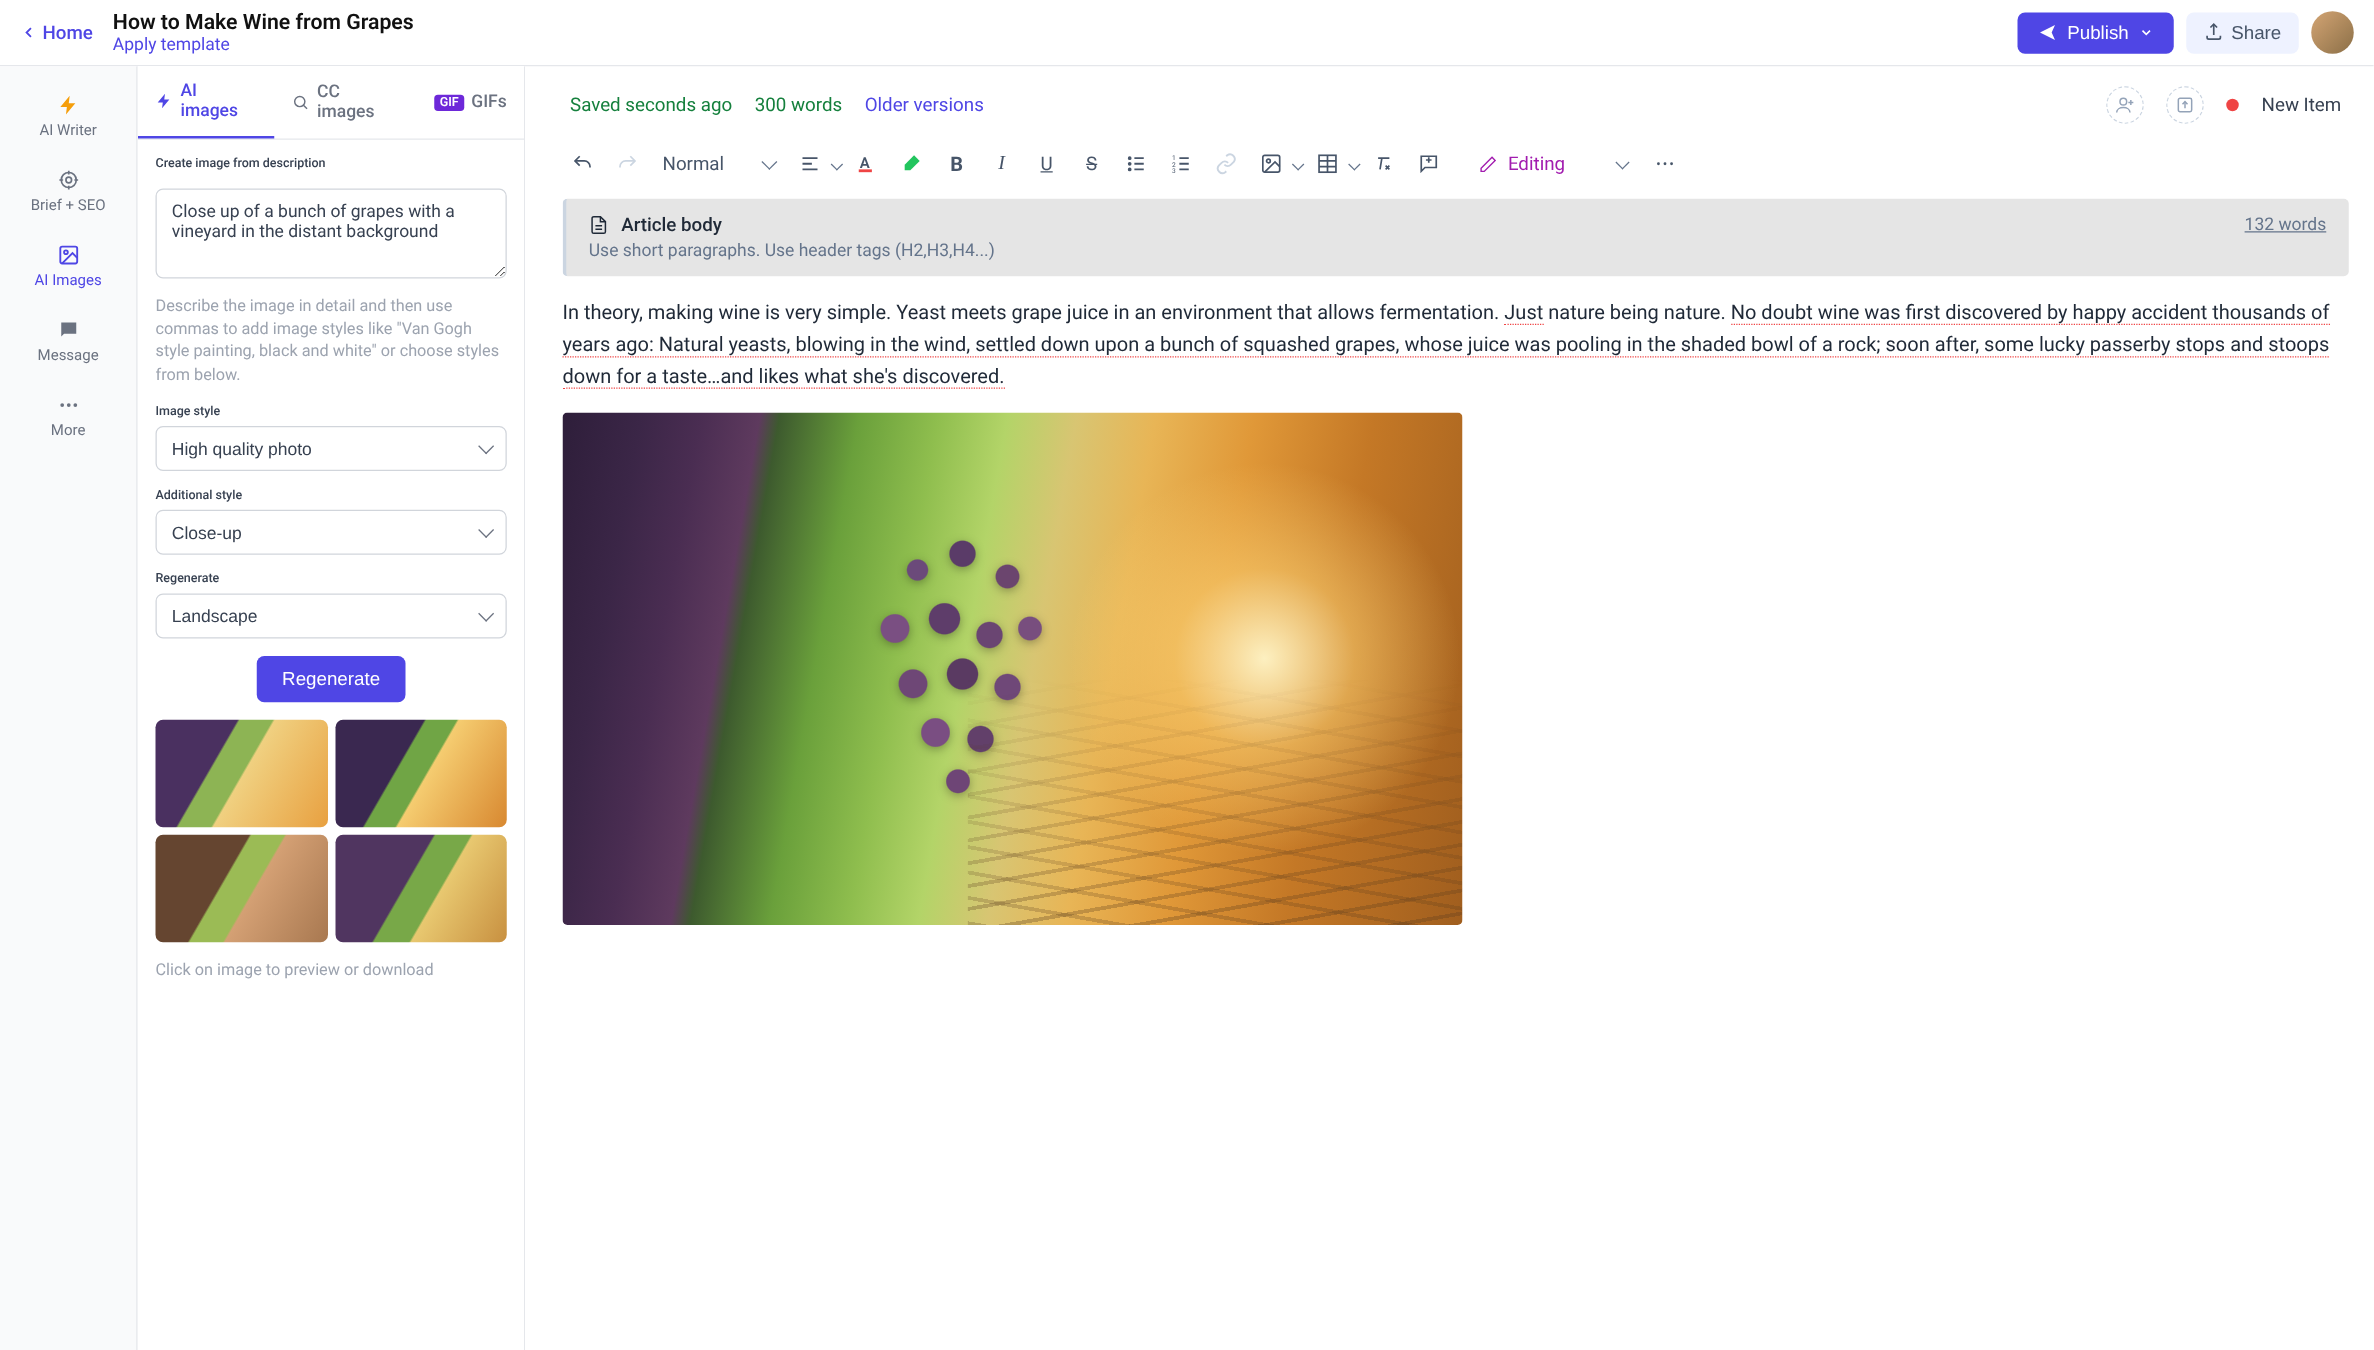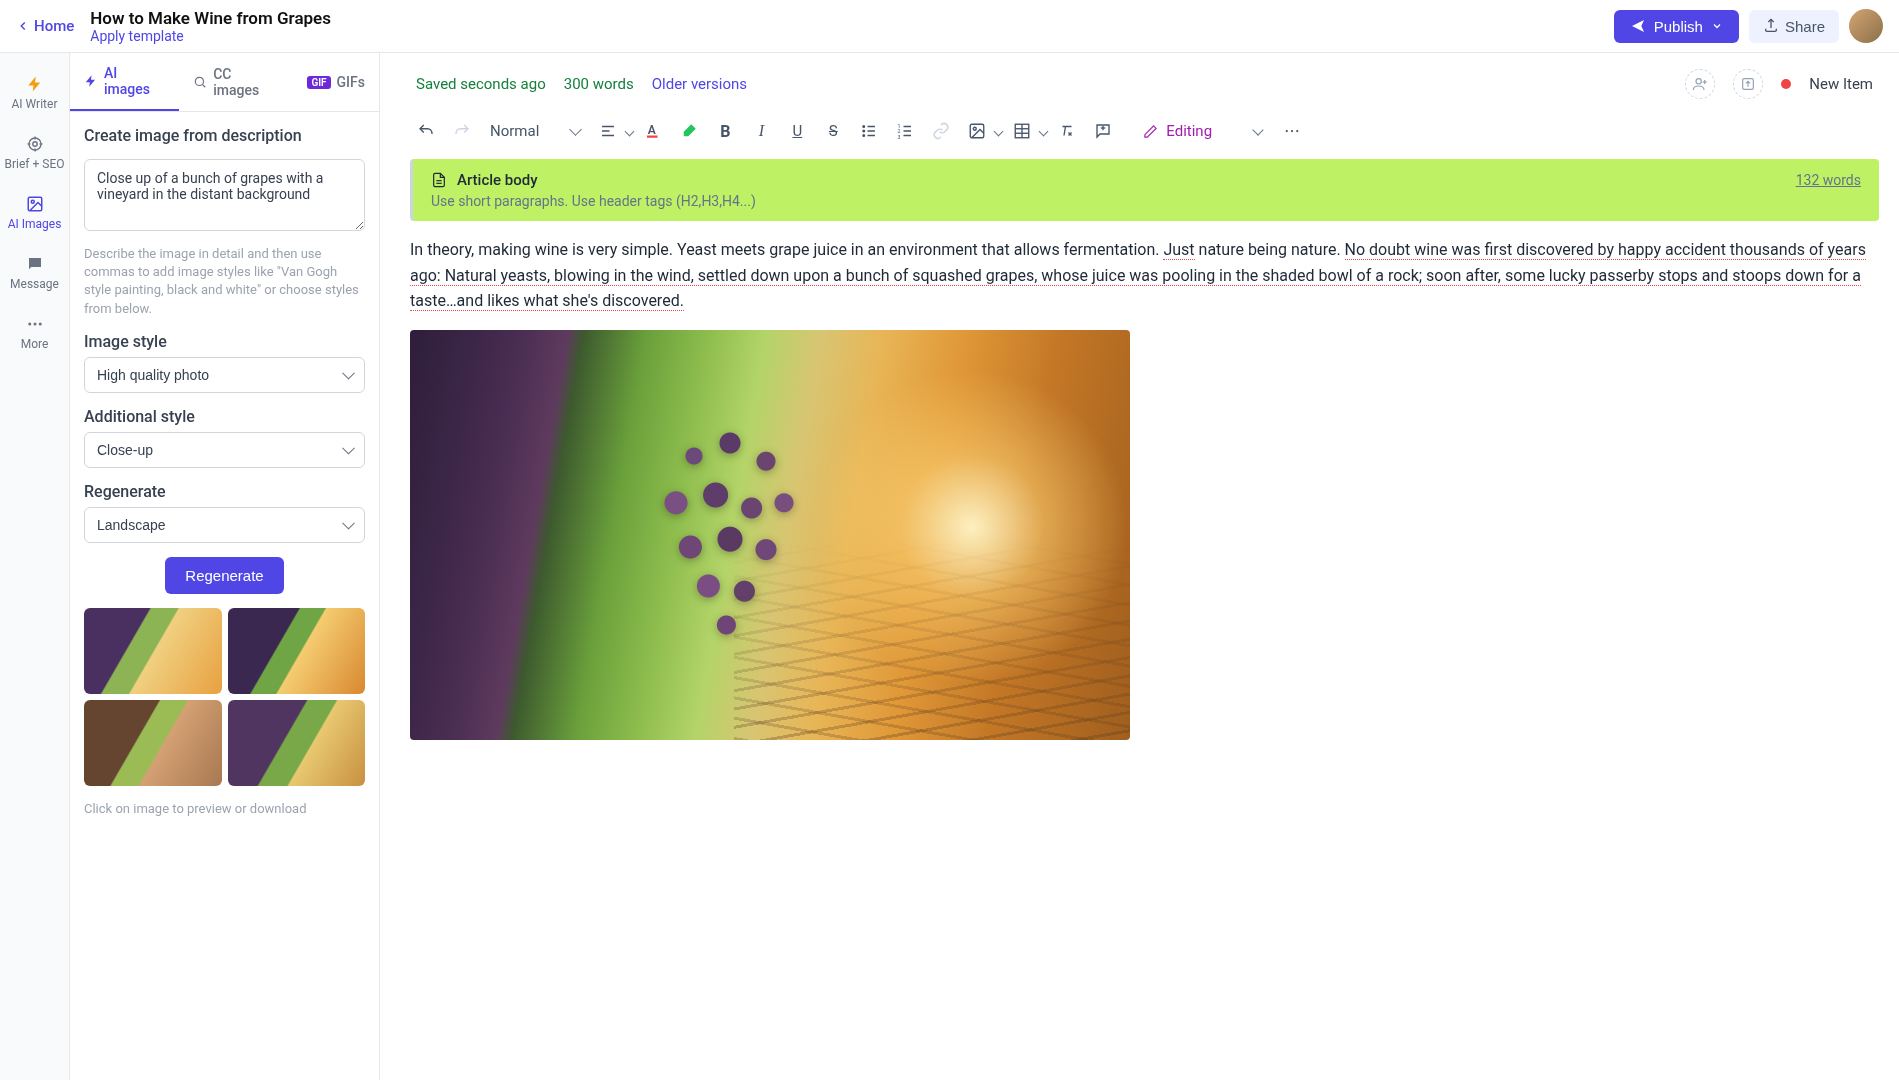--- a/index.html
+++ b/index.html
@@ -9,33 +9,33 @@
 .back-link { display: flex; align-items: center; gap: 4px; color: #4f46e5; font-weight: 500; cursor: pointer; font-size: 15px; }
 .title-block { flex: 1; }
 .page-title { font-size: 17px; font-weight: 600; color: #111; }
 .apply-template { color: #4f46e5; font-size: 14px; cursor: pointer; }
 .header-right { display: flex; align-items: center; gap: 10px; }
 .btn-publish { background: #4f46e5; color: #fff; border: none; padding: 8px 16px; border-radius: 6px; font-weight: 500; font-size: 15px; display: flex; align-items: center; gap: 8px; cursor: pointer; }
 .btn-share { background: #eef2ff; color: #475569; border: none; padding: 8px 14px; border-radius: 6px; font-weight: 500; font-size: 15px; display: flex; align-items: center; gap: 6px; cursor: pointer; }
 .avatar { width: 34px; height: 34px; border-radius: 50%; background: linear-gradient(135deg,#d4a574,#8b6f47); }
 
 .body { display: flex; flex: 1; overflow: hidden; }
-.rail { width: 70px; background: #f9fafb; border-right: 1px solid #e5e7eb; display: flex; flex-direction: column; align-items: center; padding-top: 12px; gap: 4px; }
+.rail { width: 110px; background: #f9fafb; border-right: 1px solid #e5e7eb; display: flex; flex-direction: column; align-items: center; padding-top: 12px; gap: 4px; }
 .rail-item { display: flex; flex-direction: column; align-items: center; gap: 4px; padding: 10px 4px; width: 100%; cursor: pointer; color: #6b7280; font-size: 12px; }
 .rail-item.active { color: #4f46e5; }
 .rail-icon { width: 18px; height: 18px; display: flex; align-items: center; justify-content: center; }
 
 .panel { width: 310px; background: #fff; border-right: 1px solid #e5e7eb; display: flex; flex-direction: column; position: relative; overflow-y: auto; }
 .panel-collapse { position: absolute; right: -20px; top: 14px; width: 20px; height: 28px; background: #eef2ff; color: #4f46e5; display: flex; align-items: center; justify-content: center; border-radius: 0 4px 4px 0; cursor: pointer; z-index: 5; }
 .tabs { display: flex; border-bottom: 1px solid #e5e7eb; }
 .tab { padding: 12px 14px; font-size: 14px; color: #6b7280; cursor: pointer; display: flex; align-items: center; gap: 6px; font-weight: 500; }
 .tab.active { color: #4f46e5; border-bottom: 2px solid #4f46e5; }
 .badge-gif { background: #6d28d9; color: #fff; font-size: 10px; padding: 1px 4px; border-radius: 3px; font-weight: 600; }
 .panel-content { padding: 14px; display: flex; flex-direction: column; gap: 14px; }
-.section-label { font-size: 16px; font-weight: 500; color: #374151; }
+.section-label { font-size: 10px; font-weight: 500; color: #374151; }
 .desc-input { width: 100%; border: 1px solid #d1d5db; border-radius: 6px; padding: 10px 12px; font-size: 14px; resize: vertical; min-height: 72px; font-family: inherit; color: #374151; }
 .hint { font-size: 13px; color: #9ca3af; line-height: 1.4; }
 .select { position: relative; }
 .select select { width: 100%; border: 1px solid #d1d5db; border-radius: 6px; padding: 9px 12px; font-size: 14px; appearance: none; background: #fff; cursor: pointer; color: #374151; }
 .select::after { content: ""; position: absolute; right: 12px; top: 50%; width: 8px; height: 8px; border-right: 1.5px solid #6b7280; border-bottom: 1.5px solid #6b7280; transform: translateY(-70%) rotate(45deg); pointer-events: none; }
 .btn-regen { align-self: center; background: #4f46e5; color: #fff; border: none; padding: 10px 20px; border-radius: 6px; font-weight: 500; font-size: 15px; cursor: pointer; }
 .thumbs { display: grid; grid-template-columns: 1fr 1fr; gap: 6px; }
 .thumb { aspect-ratio: 16/10; border-radius: 6px; cursor: pointer; background: #333; }
 .t1 { background: linear-gradient(120deg,#4a3060 0%,#4a3060 35%,#8db454 36%,#8db454 50%,#f0d080 51%,#e8a040 100%); }
 .t2 { background: linear-gradient(120deg,#3a2850 0%,#3a2850 38%,#70a545 39%,#70a545 52%,#f5cc70 53%,#d88830 100%); }
@@ -54,21 +54,21 @@
 .toolbar { display: flex; align-items: center; gap: 4px; padding: 6px 0 12px; flex-wrap: wrap; }
 .tb-btn { width: 32px; height: 32px; display: flex; align-items: center; justify-content: center; color: #475569; cursor: pointer; border-radius: 4px; }
 .tb-btn.disabled { color: #cbd5e1; }
 .tb-select { display: flex; align-items: center; gap: 28px; padding: 4px 8px; color: #475569; cursor: pointer; font-size: 15px; position: relative; }
 .tb-select::after { content: ""; width: 8px; height: 8px; border-right: 1.5px solid #64748b; border-bottom: 1.5px solid #64748b; transform: rotate(45deg); margin-left: 4px; margin-bottom: 3px; }
 .tb-with-dd { display: flex; align-items: center; }
 .tb-dd::after { content: ""; width: 6px; height: 6px; border-right: 1.2px solid #64748b; border-bottom: 1.2px solid #64748b; transform: rotate(45deg); margin-left: 2px; margin-bottom: 2px; display: inline-block; }
 .editing-pill { display: flex; align-items: center; gap: 8px; padding: 4px 10px; color: #a21caf; cursor: pointer; font-size: 15px; margin-left: 10px; }
 .editing-pill::after { content: ""; width: 7px; height: 7px; border-right: 1.5px solid #64748b; border-bottom: 1.5px solid #64748b; transform: rotate(45deg); margin-left: 34px; margin-bottom: 2px; }
 
-.article-header { background: #bef264; border-left: 3px solid #cbd5e1; padding: 12px 18px; border-radius: 4px; margin-bottom: 16px; display: flex; flex-direction: column; gap: 4px; }
+.article-header { background: #e5e5e5; border-left: 3px solid #cbd5e1; padding: 12px 18px; border-radius: 4px; margin-bottom: 16px; display: flex; flex-direction: column; gap: 4px; }
 .ah-row { display: flex; align-items: center; justify-content: space-between; }
 .ah-title { display: flex; align-items: center; gap: 10px; font-size: 15px; color: #1f2937; font-weight: 500; }
 .ah-words { color: #64748b; font-size: 14px; text-decoration: underline; }
 .ah-hint { color: #64748b; font-size: 14px; }
 
 .article-content { font-size: 16px; line-height: 1.6; color: #1f2937; }
 .ul-red { border-bottom: 1.5px dotted #ef4444; }
 .hero { width: 720px; height: 410px; border-radius: 4px; margin-top: 16px; background:
   radial-gradient(circle at 78% 48%, rgba(255,245,200,0.95) 0%, rgba(255,215,120,0.5) 12%, transparent 26%),
   linear-gradient(100deg,

